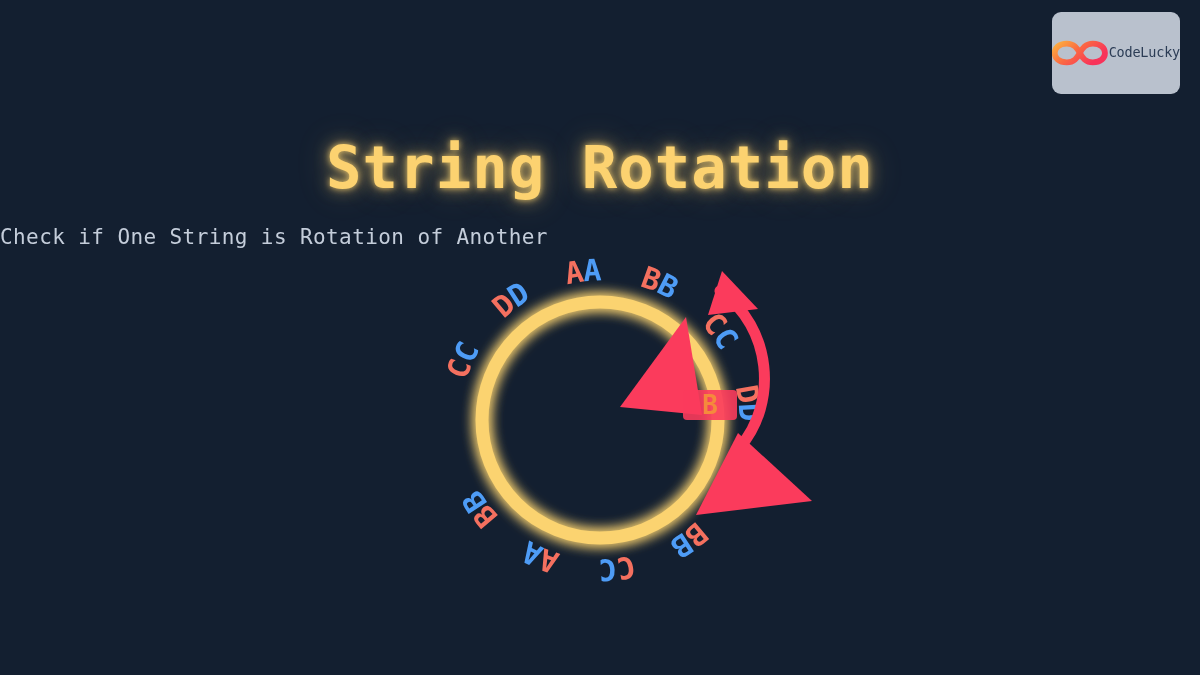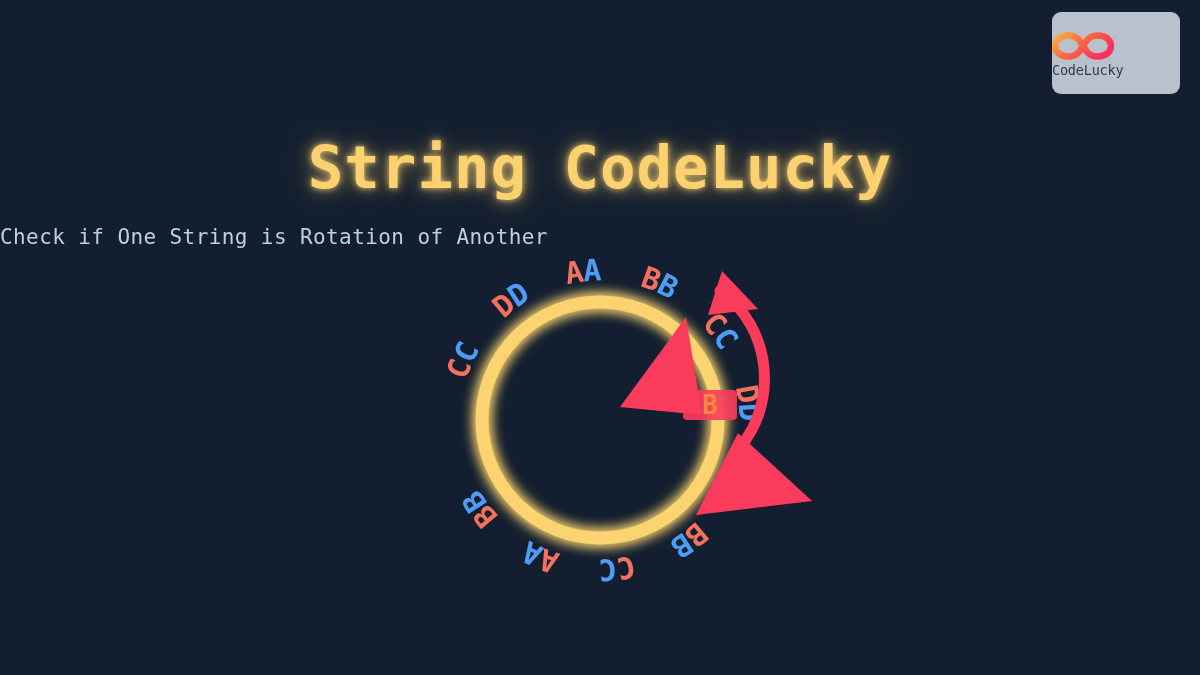--- a/index.html
+++ b/index.html
@@ -19,22 +19,22 @@
   
   #logo-card {
     position: absolute;
     left: 1052px;
     top: 12px;
     width: 128px;
     height: 82px;
     background: #b9c1cd;
     border-radius: 9px;
     display: flex;
-    flex-direction: column;
-    align-items: flex-start;
+    flex-direction: row;
+    align-items: center;
     justify-content: center;
     gap: 1px;
   }
   #logo-mark { width: 62px; height: 34px; display: block; }
   #logo-text {
     font-family: "DejaVu Sans Mono", "Liberation Mono", monospace;
     font-size: 13.5px;
     color: #2b3c55;
     letter-spacing: -0.2px;
     line-height: 1;
@@ -112,21 +112,21 @@
       <path d="M16.5 6.5 C7.5 6.5 3 11.5 3 17 C3 22.5 7.5 27.5 16.5 27.5
                C25 27.5 28 22 31 17 C34 12 37 6.5 45.5 6.5
                C54.5 6.5 59 11.5 59 17 C59 22.5 54.5 27.5 45.5 27.5
                C37 27.5 34 22 31 17 C28 12 25 6.5 16.5 6.5 Z" fill="none" stroke="url(#infGrad)" stroke-width="6.5" stroke-linecap="round"></path>
       <path d="M10 18.5 C14 15.5 19 14.5 23.5 15.5" fill="none" stroke="#b9c1cd" stroke-width="2.2" stroke-linecap="round"></path>
       <path d="M52 15.5 C48 18.5 43 19.5 38.5 18.5" fill="none" stroke="#b9c1cd" stroke-width="2.2" stroke-linecap="round"></path>
     </svg>
     <span id="logo-text">CodeLucky</span>
   </div>
 
-  <div id="page-title">String CodeLucky</div>
+  <div id="page-title">String Rotation</div>
   <div id="page-subtitle">Check if One String is Rotation of Another</div>
 
   <div id="rotation-diagram">
     <svg width="440" height="320" viewBox="0 0 440 320">
       <defs>
         <filter id="ringGlow" x="-60%" y="-60%" width="220%" height="220%">
           <feGaussianBlur stdDeviation="7" result="b1"></feGaussianBlur>
           <feMerge>
             <feMergeNode in="b1"></feMergeNode>
             <feMergeNode in="b1"></feMergeNode>

